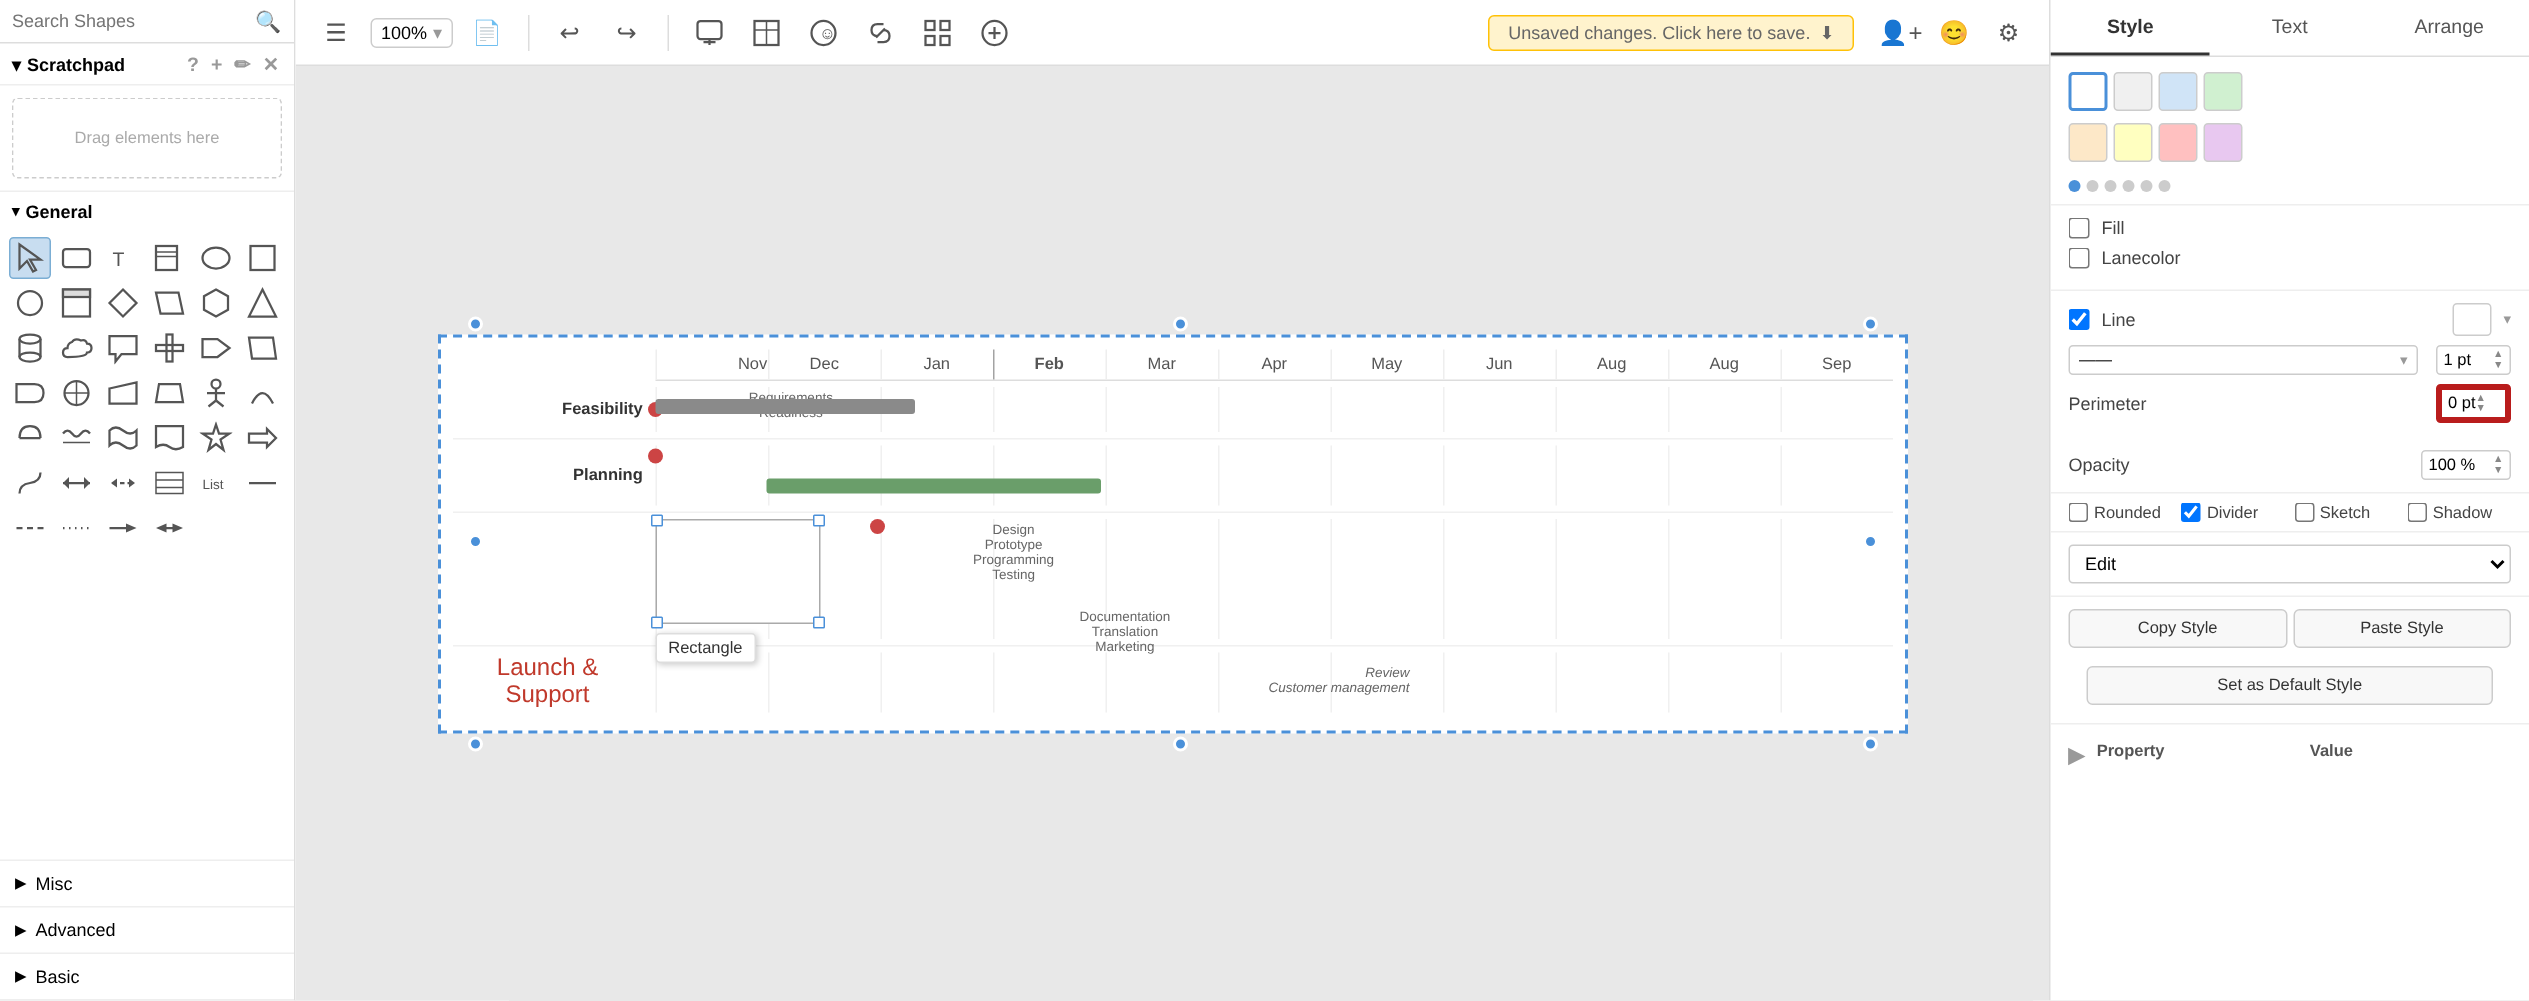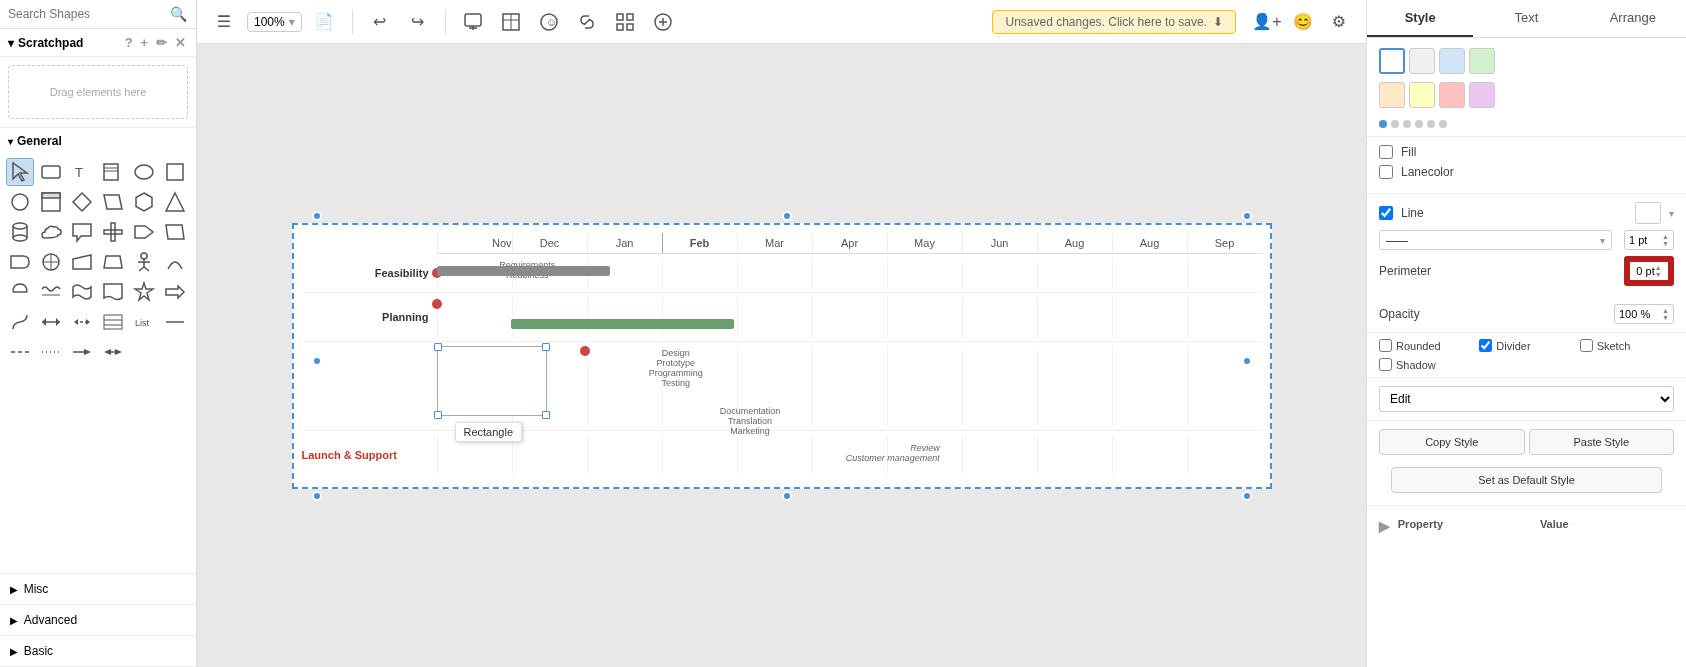--- a/index.html
+++ b/index.html
@@ -262,21 +262,21 @@
     .opacity-row {
       display: flex;
       align-items: center;
       padding: 4px 12px 8px;
       gap: 8px;
     }
     .opacity-label { font-size: 12px; color: #444; flex: 1; }
 
     .checkbox-grid {
       display: grid;
-      grid-template-columns: 1fr 1fr 1fr;
+      grid-template-columns: 1fr 1fr 1fr 1fr;
       gap: 6px;
       padding: 6px 12px;
       border-top: 1px solid #eee;
     }
     .checkbox-item {
       display: flex;
       align-items: center;
       gap: 4px;
       font-size: 11px;
       color: #444;
@@ -786,30 +786,30 @@
               </div>
 
               <div style="position:absolute; left:0; top:0; width:110px; height:70px; border:1px solid #aaa; background:#fff; border-radius:2px; z-index:3;">
 
                 <div style="position:absolute; top:-4px; left:-4px; width:8px; height:8px; background:#fff; border:1px solid #4a90d9; border-radius:1px; z-index:4;"></div>
                 <div style="position:absolute; top:-4px; right:-4px; width:8px; height:8px; background:#fff; border:1px solid #4a90d9; border-radius:1px; z-index:4;"></div>
                 <div style="position:absolute; bottom:-4px; left:-4px; width:8px; height:8px; background:#fff; border:1px solid #4a90d9; border-radius:1px; z-index:4;"></div>
                 <div style="position:absolute; bottom:-4px; right:-4px; width:8px; height:8px; background:#fff; border:1px solid #4a90d9; border-radius:1px; z-index:4;"></div>
               </div>
 
-              <div style="position:absolute; left:18px; top:76px; background:#fff; border:1px solid #ddd; border-radius:3px; padding:3px 8px; font-size:11px; color:#333; box-shadow:1px 1px 4px rgba(0,0,0,0.2); z-index:10; white-space:nowrap;">Rectangle</div>
+              <div style="position:absolute; left:0; top:76px; background:#fff; border:1px solid #ddd; border-radius:3px; padding:3px 8px; font-size:11px; color:#333; box-shadow:1px 1px 4px rgba(0,0,0,0.2); z-index:10; white-space:nowrap;">Rectangle</div>
 
               <div style="position:absolute; left:18%; top:0px; width:10px; height:10px; border-radius:50%; background:#cc4444; transform:translateX(-5px);"></div>
               <div style="position:absolute; left:27%; top:60px; font-size:9px; color:#666; text-align:center; width:22%;">Documentation<br>Translation<br>Marketing</div>
               <div style="position:absolute; left:18%; top:2px; font-size:9px; color:#666; text-align:center; width:22%;">Design<br>Prototype<br>Programming<br>Testing</div>
             </div>
           </div>
 
           <div style="display:flex; align-items:center; padding:4px 0;">
-            <div style="width:135px; font-weight:bold; font-size:11px; color:#c0392b; text-align:left; padding-right:8px; flex-shrink:0;">Launch &amp; Support</div>
+            <div style="width:135px; font-weight:normal; font-size:16px; color:#c0392b; text-align:center; padding-right:8px; flex-shrink:0;">Launch &amp; Support</div>
             <div style="flex:1; position:relative; height:40px;">
               <div style="position:absolute; top:0; left:0; right:0; bottom:0; display:flex;">
                 <div style="flex:1; border-left:1px solid #f0f0f0;"></div>
                   <div style="flex:1; border-left:1px solid #f0f0f0;"></div>
                   <div style="flex:1; border-left:1px solid #f0f0f0;"></div>
                   <div style="flex:1; border-left:1px solid #f0f0f0;"></div>
                   <div style="flex:1; border-left:1px solid #f0f0f0;"></div>
                   <div style="flex:1; border-left:1px solid #f0f0f0;"></div>
                   <div style="flex:1; border-left:1px solid #f0f0f0;"></div>
                   <div style="flex:1; border-left:1px solid #f0f0f0;"></div>
@@ -890,21 +890,21 @@
           <div style="display:flex; flex-direction:column; font-size:7px; color:#888;">
             <span style="cursor:pointer;">▲</span>
             <span style="cursor:pointer;">▼</span>
           </div>
         </div>
       </div>
     </div>
 
     <div class="prop-row">
       <span class="prop-label">Perimeter</span>
-      <div style="border:6px solid #b91c1c; border-radius:3px; padding:2px 4px; font-size:11px; width:50px; display:flex; align-items:center; justify-content:center; background:#fff;">
+      <div style="border:4px solid #b91c1c; border-radius:3px; padding:2px 4px; font-size:11px; width:50px; display:flex; align-items:center; justify-content:flex-start; background:#fff;">
         <span>0 pt</span>
         <div style="display:flex; flex-direction:column; font-size:7px; color:#888;">
           <span style="cursor:pointer;">▲</span>
           <span style="cursor:pointer;">▼</span>
         </div>
       </div>
     </div>
   </div>
 
   <div class="opacity-row">

